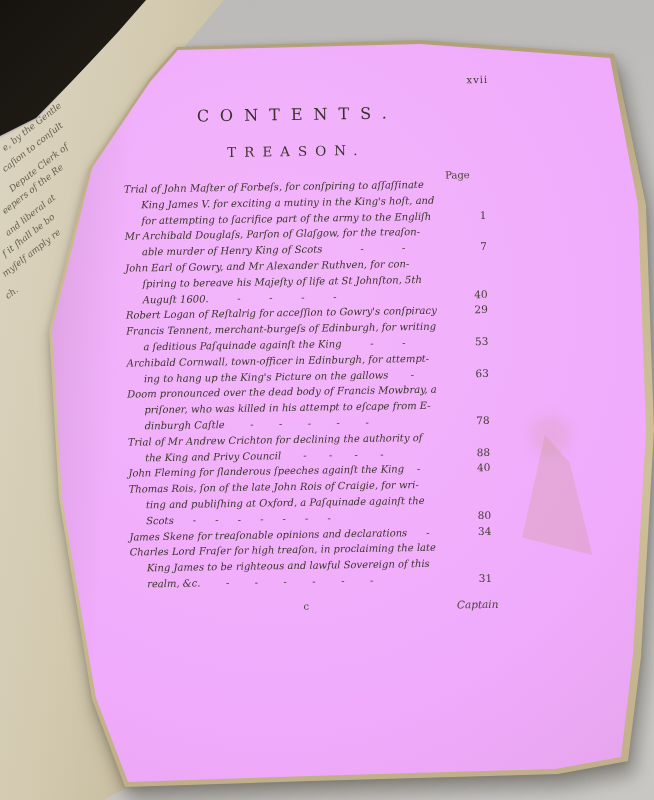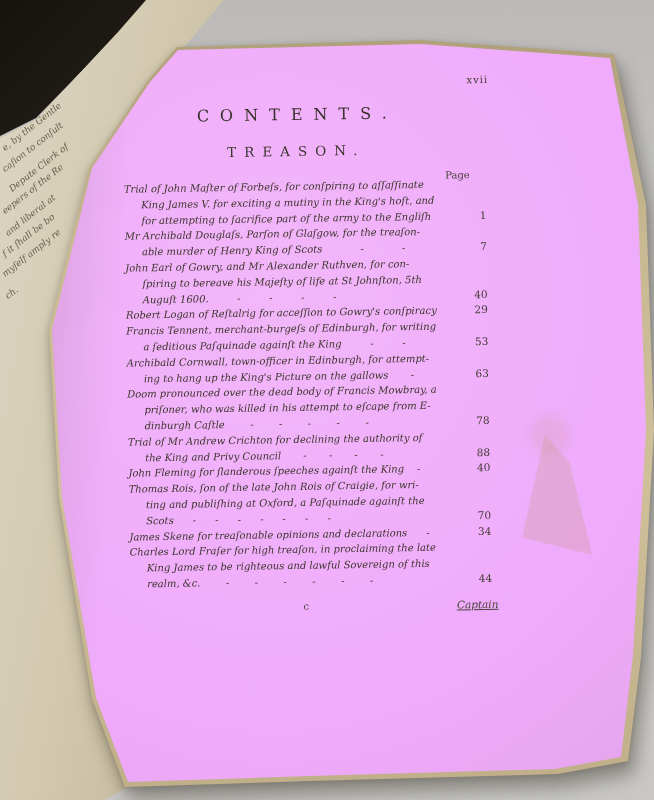--- a/index.html
+++ b/index.html
@@ -84,21 +84,21 @@
   .page-col-label{position:absolute;right:14px;top:105px;font:10px "DejaVu Serif",serif;color:#453f35;}
   .entries{position:absolute;left:0;top:112px;width:100%;}
   .entry{position:relative;}
   .lines{padding-left:22px;}
   .line{white-space:pre;font:italic 10px/15.8px "DejaVu Serif",serif;color:#3c352b;}
   .line + .line{padding-left:17px;}
   .pnum{position:absolute;right:-2px;bottom:0;width:32px;text-align:right;
     font:10.5px/15.8px "DejaVu Serif",serif;color:#423c33;}
   .bottom-line{position:absolute;left:0;right:0;top:534px;height:16px;}
   .sig{position:absolute;left:195px;font:10px "DejaVu Serif",serif;color:#4a443a;}
-  .catchword{position:absolute;right:-8px;font:italic 10.5px "DejaVu Serif",serif;color:#4a443a;text-decoration:underline;}
+  .catchword{position:absolute;right:-8px;font:italic 10.5px "DejaVu Serif",serif;color:#4a443a;}
 </style>
 </head>
 <body>
 
 <div class="dark-wedge"></div>
 
 <div class="prev-page">
   <div class="prev-page-text">
     <span class="frag">ty of delivering my</span>
     <span class="frag">portant caſes; and</span>
@@ -203,37 +203,37 @@
           </div>
           <div class="pnum">40</div>
         </div>
 
         <div class="entry">
           <div class="lines">
             <div class="line">Thomas Rois, ſon of the late John Rois of Craigie, for wri-</div>
             <div class="line">ting and publiſhing at Oxford, a Paſquinade againſt the</div>
             <div class="line">Scots      -      -      -      -      -      -      -</div>
           </div>
-          <div class="pnum">70</div>
+          <div class="pnum">80</div>
         </div>
 
         <div class="entry">
           <div class="lines">
             <div class="line">James Skene for treaſonable opinions and declarations      -</div>
           </div>
           <div class="pnum">34</div>
         </div>
 
         <div class="entry">
           <div class="lines">
             <div class="line">Charles Lord Fraſer for high treaſon, in proclaiming the late</div>
             <div class="line">King James to be righteous and lawful Sovereign of this</div>
             <div class="line">realm, &amp;c.        -        -        -        -        -        -</div>
           </div>
-          <div class="pnum">44</div>
+          <div class="pnum">31</div>
         </div>
 
       </div>
 
       <div class="bottom-line">
         <span class="sig">c</span>
         <span class="catchword">Captain</span>
       </div>
     </div>
   </div>

